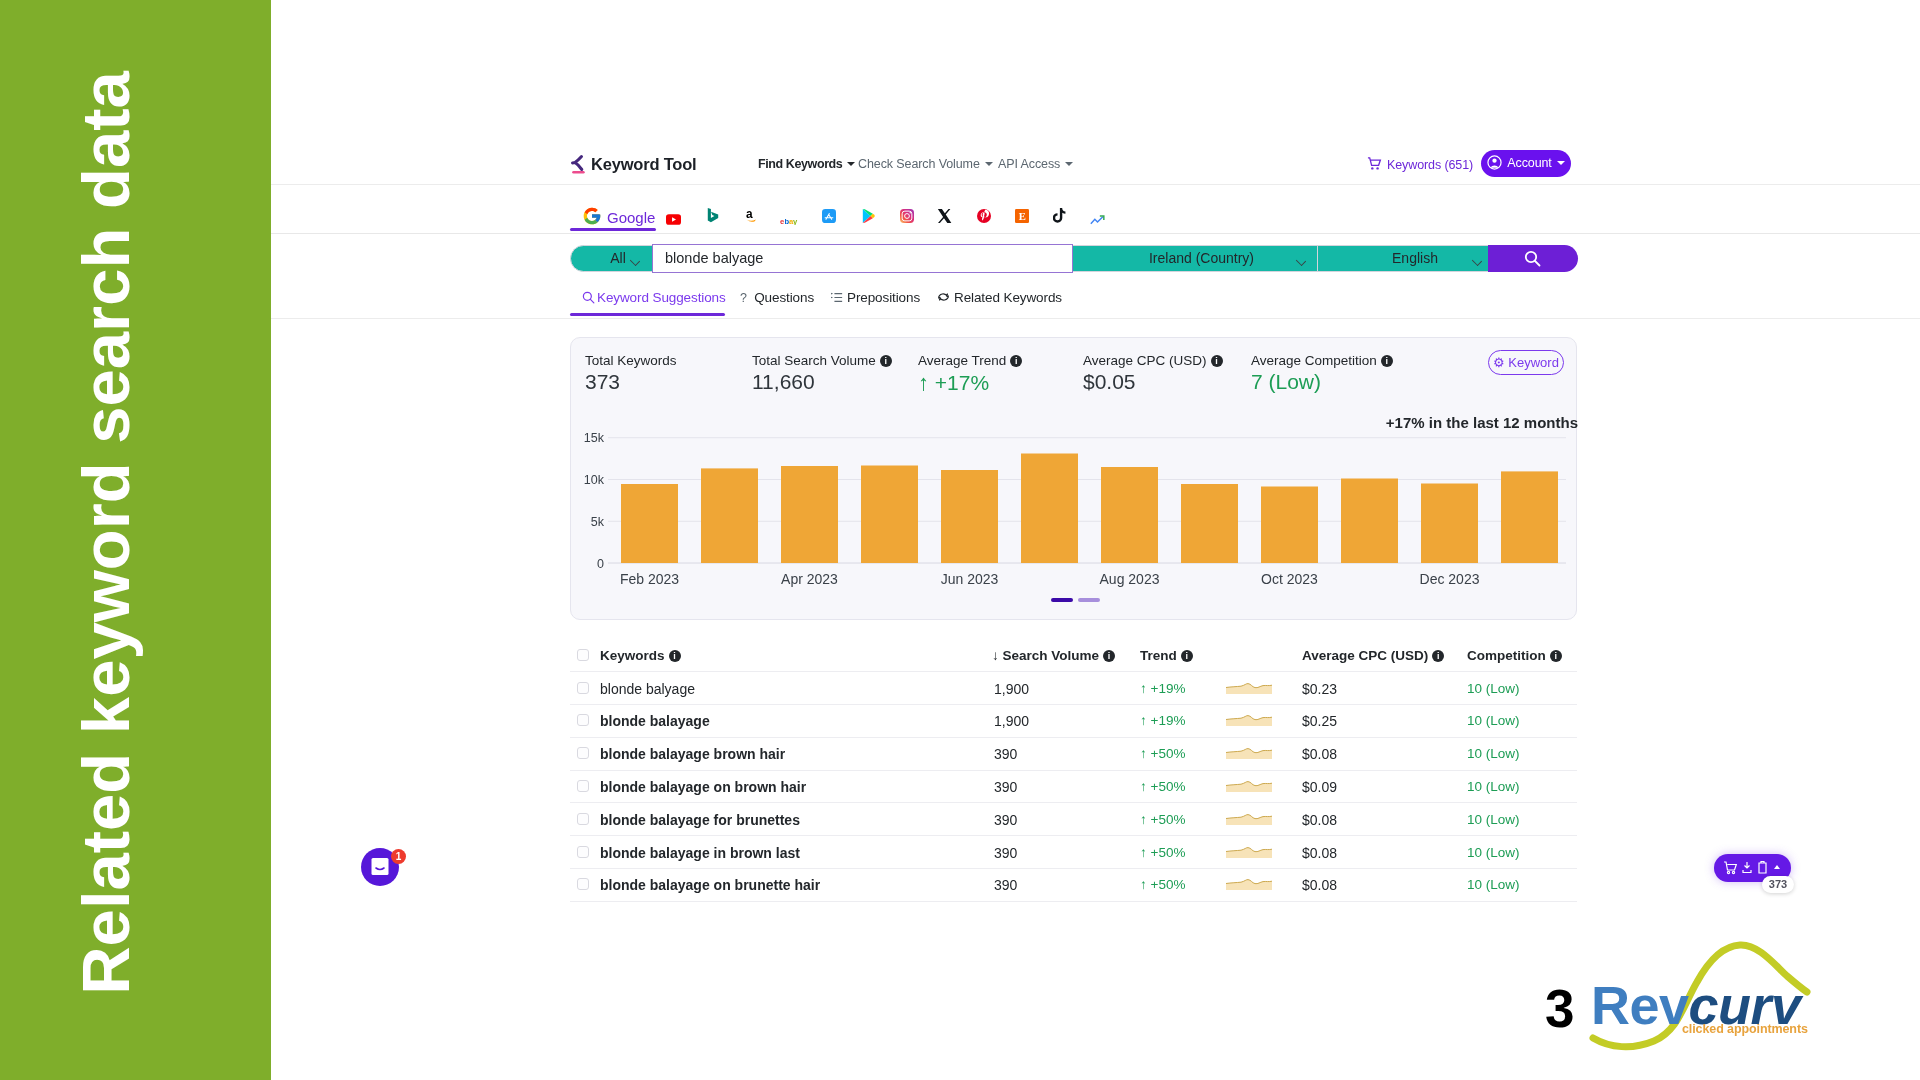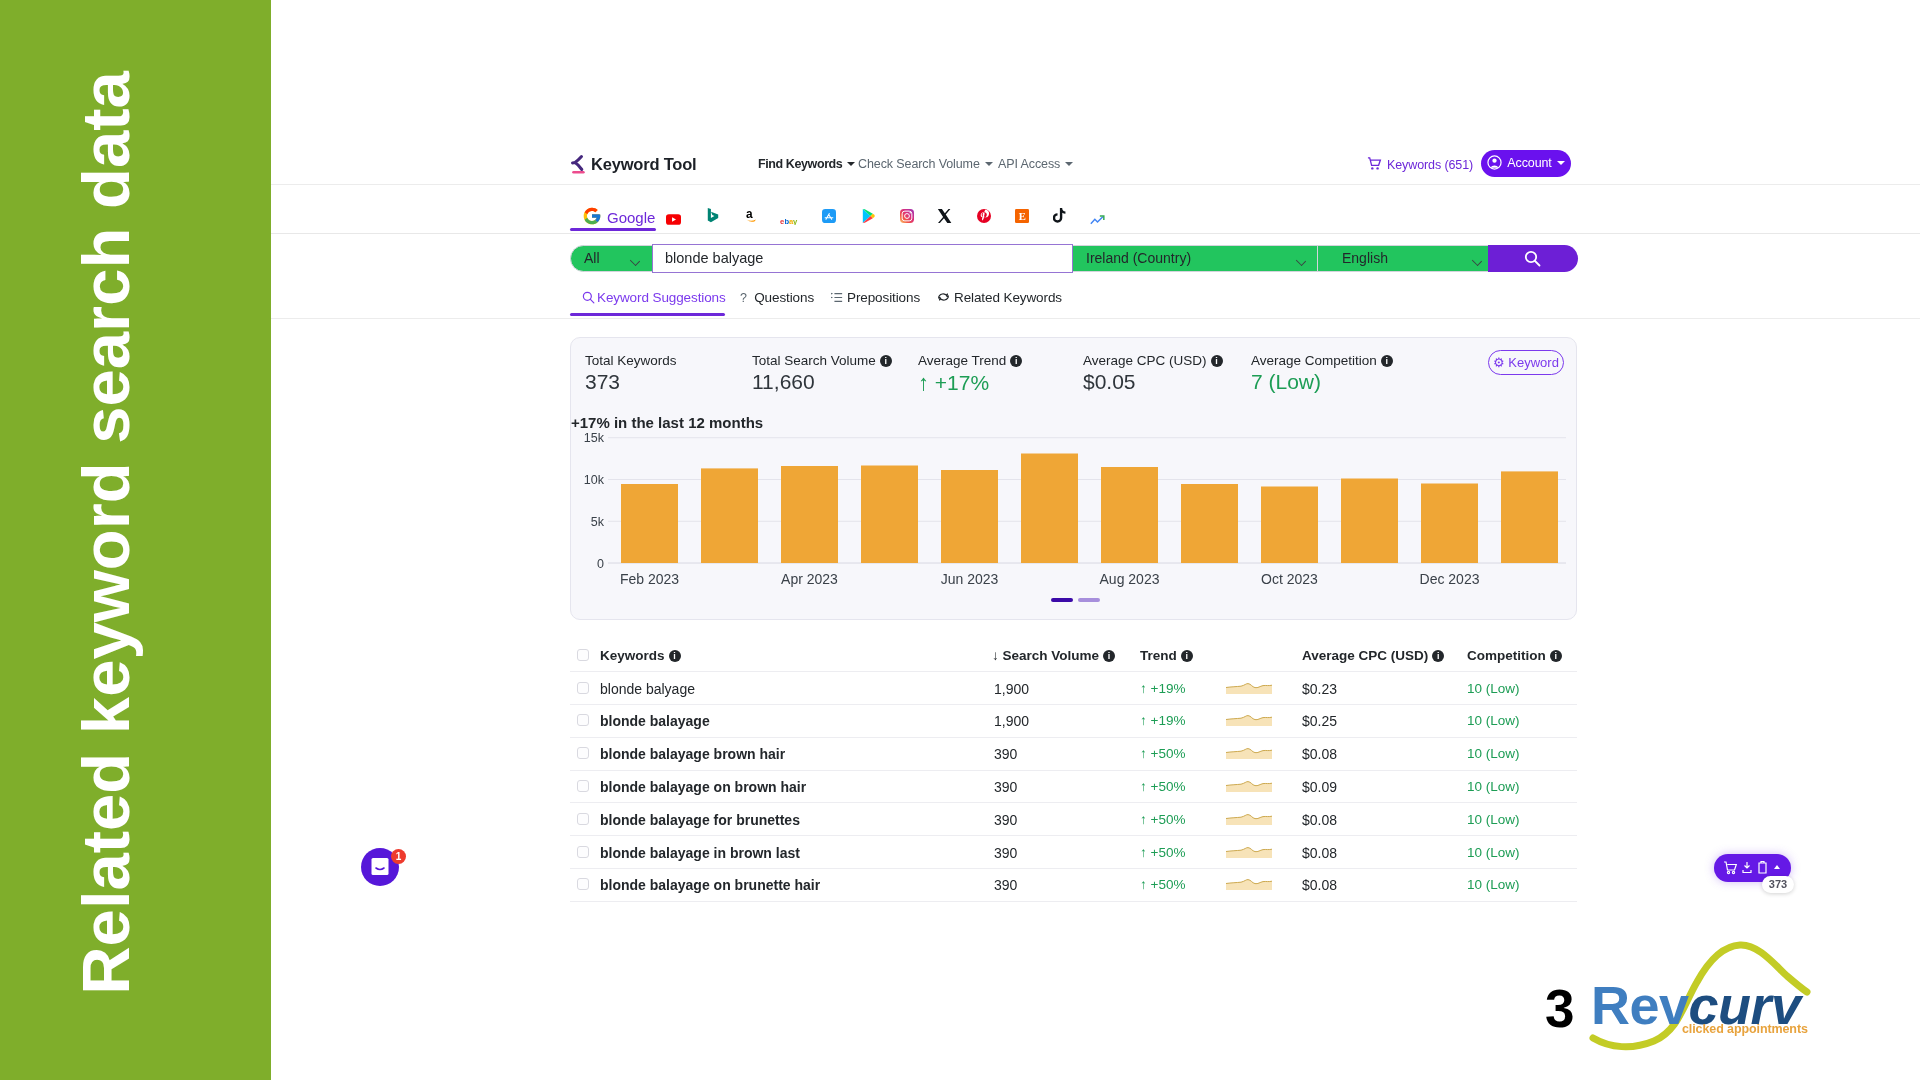--- a/index.html
+++ b/index.html
@@ -15,39 +15,39 @@
 .navbold { font-weight:bold; color:#23272b; letter-spacing:-0.4px; font-size:12.5px; }
 .caret { display:inline-block; width:0; height:0; border-left:4px solid transparent; border-right:4px solid transparent; border-top:4.5px solid currentColor; vertical-align:2px; margin-left:5px; }
 #kwcount { position:absolute; left:1367px; top:157px; color:#6d28d9; font-size:12.5px; letter-spacing:-0.1px; }
 #accbtn { position:absolute; left:1481px; top:150px; width:90px; height:27px; background:#6a11ee; border-radius:14px; color:#fff; font-size:12.5px; text-align:center; line-height:27px; letter-spacing:-0.1px; }
 
 #iconrow-line { position:absolute; left:271px; top:233px; width:1649px; height:1px; background:#e8e8e8; }
 .sicon { position:absolute; top:204px; }
 #googletab { position:absolute; left:570px; top:206px; }
 #googletab .gtxt { position:absolute; left:37px; top:3px; color:#6d28d9; font-size:15px; }
 #gunderline { position:absolute; left:570px; top:228px; width:86px; height:3px; background:#6d28d9; border-radius:2px; }
-.sel { position:absolute; top:245px; height:27px; border:1px solid #d4d4dc; background:#22c55e; font-size:14px; color:#23272b; line-height:25px; }
+.sel { position:absolute; top:245px; height:27px; border:1px solid #d4d4dc; background:#14b8a6; font-size:14px; color:#23272b; line-height:25px;text-align:center; }
 #sel-all { left:570px; width:83px; border-radius:13.5px 0 0 13.5px; padding-left:13px; }
 #kwinput { position:absolute; left:652px; top:244px; width:421px; height:29px; border:1.5px solid #9674d4; background:#fff; font-size:14.5px; color:#23272b; line-height:26px; padding-left:12px; z-index:2; }
 #sel-ireland { left:1072px; width:246px; padding-left:13px; }
 #sel-english { left:1317px; width:172px; padding-left:24px; }
 .selcaret { position:absolute; top:11px; width:8px; height:8px; border-right:1.5px solid #3c4043; border-bottom:1.5px solid #3c4043; transform:rotate(45deg) scale(1,0.8); }
 #searchbtn { position:absolute; left:1488px; top:245px; width:90px; height:27px; background:#6d1fd6; border-radius:0 13.5px 13.5px 0; }
 
 .tab { position:absolute; top:290px; font-size:13.5px; color:#23272b; letter-spacing:-0.1px; }
 #tab1 { left:582px; color:#7c3aed; }
 #tabline { position:absolute; left:570px; top:313px; width:155px; height:3px; background:#6d28d9; border-radius:2px; }
 #tabsline { position:absolute; left:271px; top:318px; width:1649px; height:1px; background:#ececec; }
 
 #panel { position:absolute; left:570px; top:337px; width:1007px; height:283px; background:#f7f7fb; border:1px solid #e5e5ee; border-radius:10px; }
 .statlabel { position:absolute; top:15px; font-size:13.5px; color:#23272b; font-weight:500; }
 .statvalue { position:absolute; top:32px; font-size:21px; color:#2f353b; }
 .green { color:#1d9d55; }
 #settings { position:absolute; left:917px; top:12px; width:76px; height:25px; border:1px solid #7c3aed; border-radius:13px; color:#7c3aed; font-size:13px; text-align:center; line-height:23px; }
-#charttitle { position:absolute; left:0; top:76px; width:1007px; text-align:left; font-size:15px; font-weight:bold; color:#23272b; }
+#charttitle { position:absolute; left:0; top:76px; width:1007px; text-align:right; font-size:15px; font-weight:bold; color:#23272b; }
 #chart { position:absolute; left:0; top:0; }
 .dash { position:absolute; top:260px; height:4px; border-radius:2px; }
 
 #tbl { position:absolute; left:570px; top:640px; width:1007px; }
 .thead { position:absolute; font-size:13.5px; font-weight:bold; color:#23272b; }
 .trow { position:absolute; font-size:14px; color:#23272b; }
 .cb { position:absolute; left:7px; width:12px; height:12px; border:1px solid #d9d9e0; border-radius:3px; background:#fdfdfe; }
 .rowline { position:absolute; left:0; width:1007px; height:1px; background:#ededf1; }
 .info { display:inline-block; width:12px; height:12px; border-radius:50%; background:#23272b; color:#fff; font-size:9px; font-weight:bold; text-align:center; line-height:12px; vertical-align:1px; margin-left:4px; font-style:normal; }
 .gr { color:#1d9d55; }

